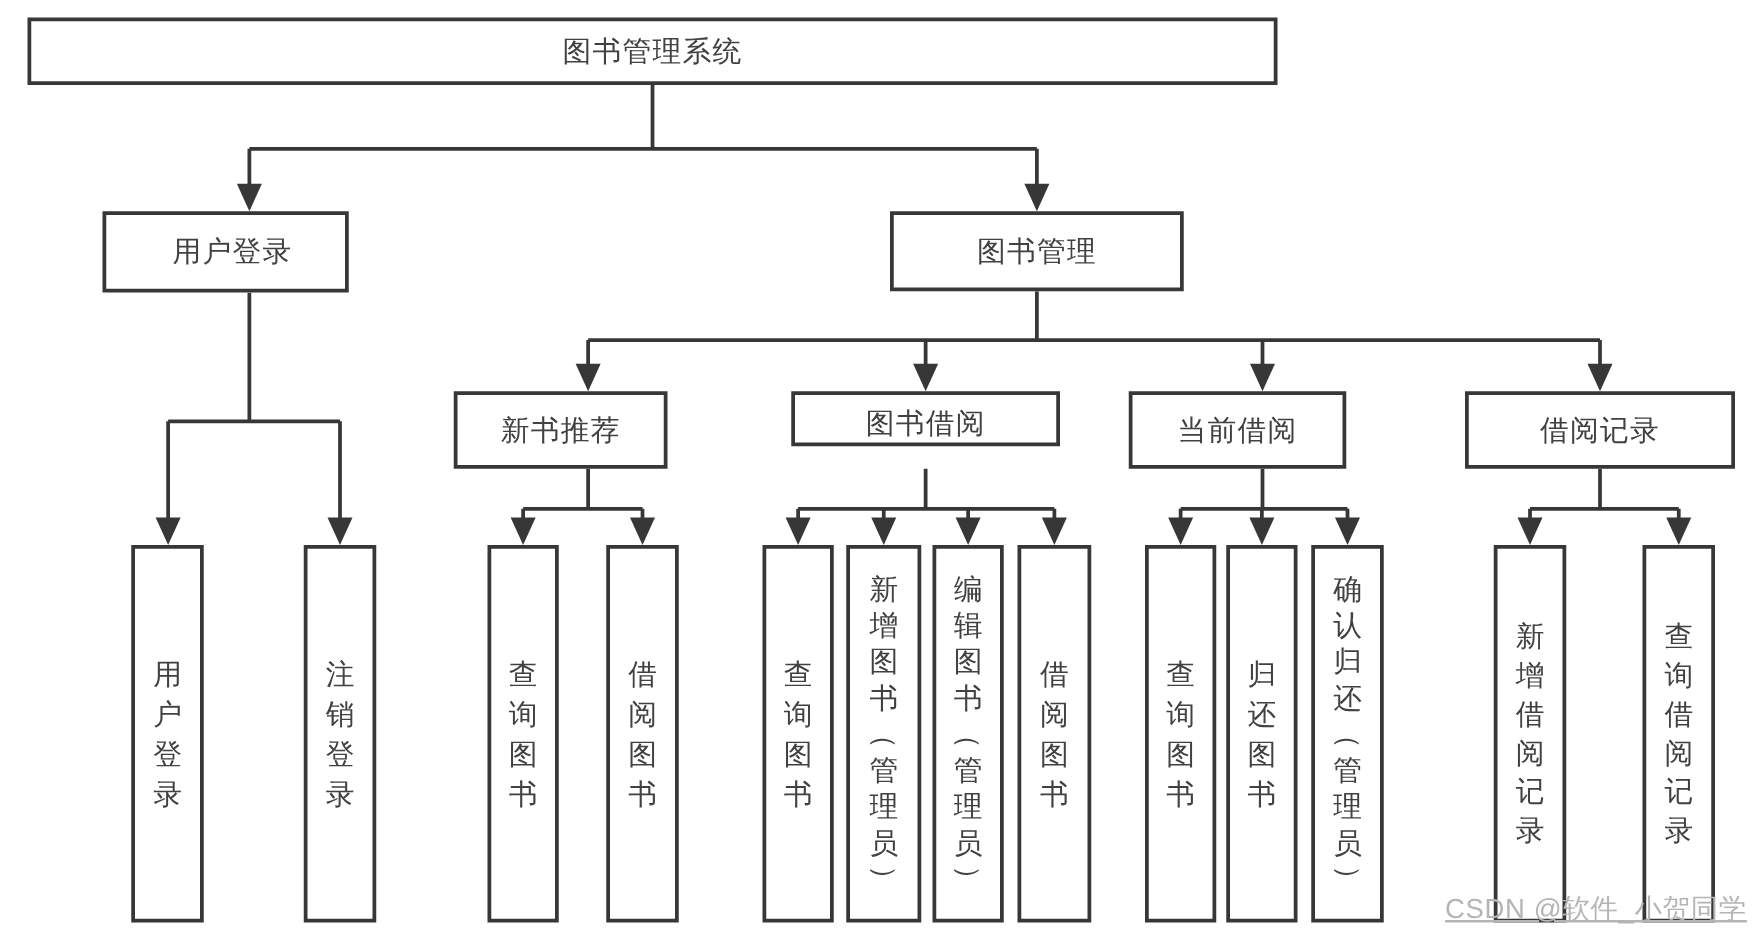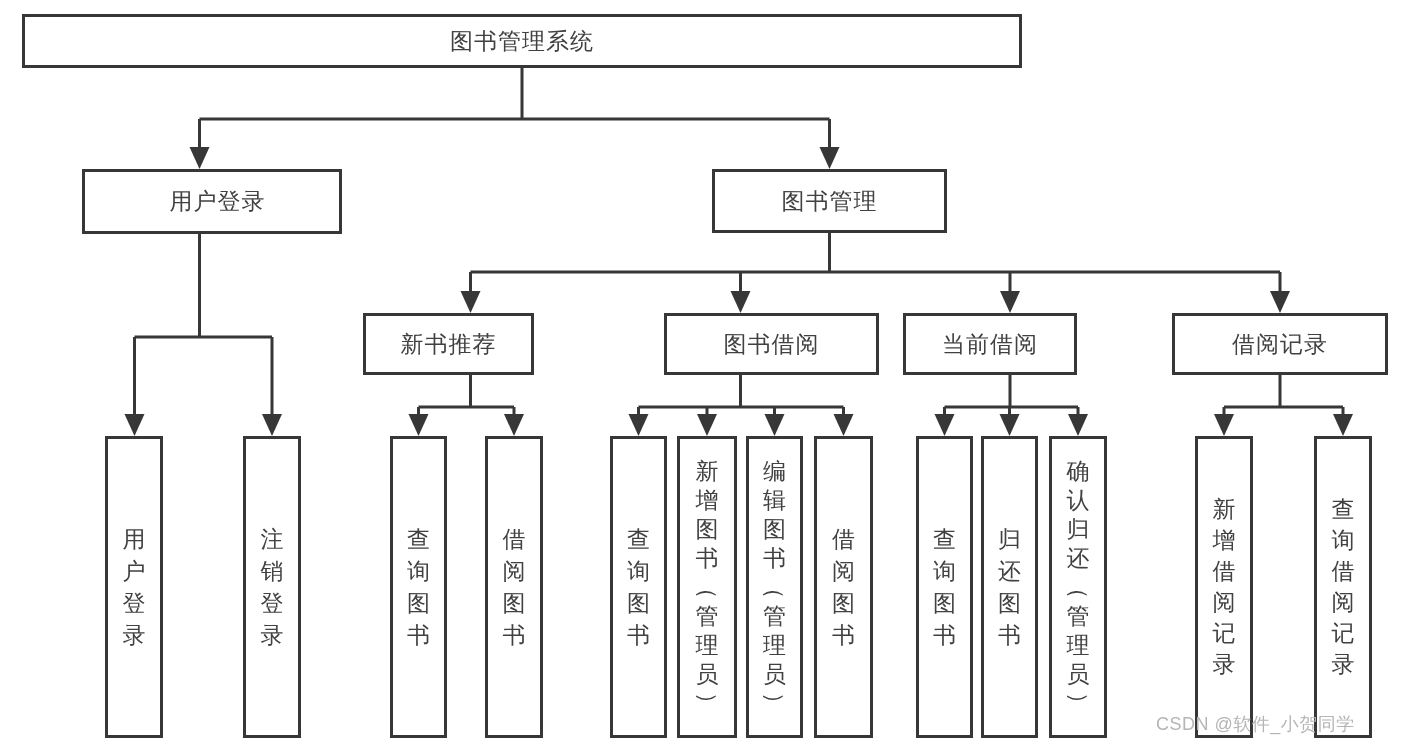--- a/index.html
+++ b/index.html
@@ -57,25 +57,26 @@
     display: block;
     height: 1em;
   }
   .v-text .ch.rot {
     transform: rotate(90deg);
   }
   .watermark {
     position: absolute;
     left: 1156px;
     top: 712px;
-    font-size: 18px;
+    font-size: 22px;
     color: var(--wm, #b5b5b5);
     letter-spacing: 0.5px;
     white-space: nowrap;
     z-index: 5;
+    text-decoration: underline;
   }
 </style>
 </head>
 <body>
 
 <div class="canvas">
 
   <svg class="connectors" width="1405" height="747" viewBox="0 0 1405 747">
 
     <g>
@@ -123,31 +124,31 @@
       <path d="M1280 375 V407 M1224 407 H1343 M1224 407 V415 M1343 407 V415"></path>
       <polygon points="1214,414 1234,414 1224,436"></polygon>
       <polygon points="1333,414 1353,414 1343,436"></polygon>
     </g>
   </svg>
 
   <div class="node" style="left:22px; top:14px; width:1000px; height:54px;">
     <span class="h-label">图书管理系统</span>
   </div>
 
-  <div class="node" style="left:82px; top:169px; width:260px; height:65px;padding-left:11px;">
+  <div class="node" style="left:82px; top:169px; width:197px; height:65px;padding-left:11px;">
     <span class="h-label">用户登录</span>
   </div>
   <div class="node" style="left:712px; top:169px; width:235px; height:64px;align-items:center;">
     <span class="h-label">图书管理</span>
   </div>
 
   <div class="node" style="left:363px; top:313px; width:171px; height:62px;">
     <span class="h-label">新书推荐</span>
   </div>
-  <div class="node" style="left:664px; top:313px; width:215px; height:62px;">
+  <div class="node" style="left:633px; top:313px; width:215px; height:44px;align-items:flex-end;">
     <span class="h-label">图书借阅</span>
   </div>
   <div class="node" style="left:903px; top:313px; width:174px; height:62px;">
     <span class="h-label">当前借阅</span>
   </div>
   <div class="node" style="left:1172px; top:313px; width:216px; height:62px;justify-content:center;">
     <span class="h-label">借阅记录</span>
   </div>
 
   <div class="node" style="left:105px; top:436px; width:58px; height:302px;">

